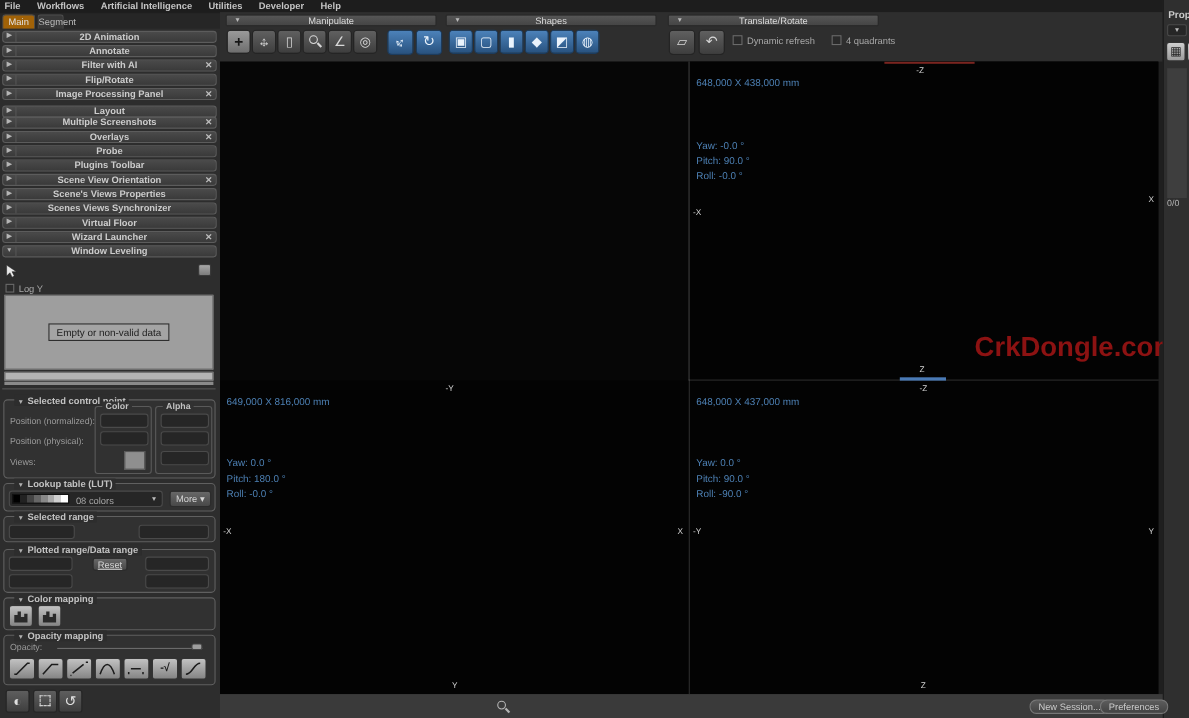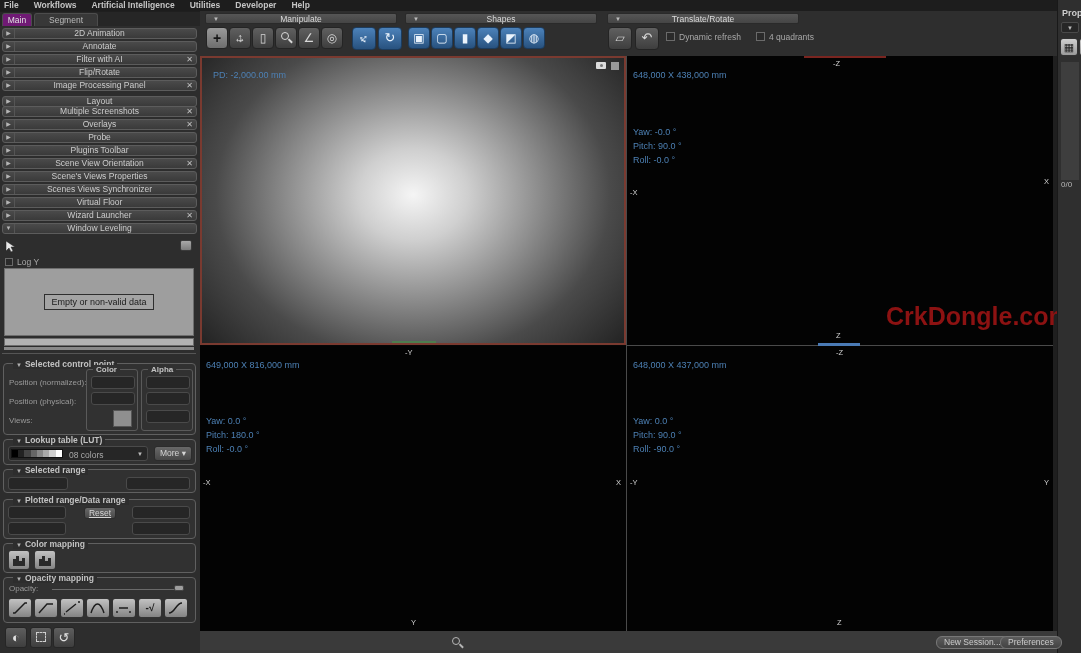--- a/index.html
+++ b/index.html
@@ -14,21 +14,21 @@
   
   #menubar { position:absolute; left:0; top:0; width:1081px; height:11px; background:#1d1d1d;
     display:flex; gap:15px; padding-left:4px; align-items:flex-end; }
   #menubar span { font-size:8.5px; font-weight:bold; color:#c4c4c4; line-height:11px; }
 
   
   #topbar { position:absolute; left:200px; top:11px; width:857px; height:45px; background:#2e2e2e; }
   #tabbar { position:absolute; left:0; top:12px; width:200px; height:15px; background:#262626; }
   .tab { position:absolute; top:1px; height:14px; border-radius:3px 3px 0 0; background:#383838;
     border:1px solid #4c4c4c; border-bottom:none; color:#bbb; font-size:8.5px; line-height:13px; text-align:center; }
-  .tab.active { background:#701a75; color:#e2e2e2; }
+  .tab.active { background:#a16207; color:#e2e2e2; }
 
   .tb-header { position:absolute; top:2px; height:11px; background:linear-gradient(#565656,#454545);
     border:1px solid #2a2a2a; border-radius:2px; text-align:center; font-size:8.5px; line-height:10px; color:#dcdcdc; }
   .tb-header .hdr-arrow { position:absolute; left:7px; top:0; font-size:6px; color:#bbb; }
 
   .tbtn { position:absolute; top:16px; width:22px; height:22px; border-radius:4px;
     background:linear-gradient(#606060,#3e3e3e); border:1px solid #242424; color:#d8d8d8;
     text-align:center; line-height:20px; font-size:12px; }
   .tbtn.big { width:24px; height:23px; }
   .tbtn.active { background:linear-gradient(#9a9a9a,#6e6e6e); color:#161616; }
@@ -38,21 +38,21 @@
   .rot45  { transform:rotate(45deg); }
   .mag-ic { position:absolute; left:5px; top:4px; width:8px; height:8px; border:1.5px solid #d8d8d8; border-radius:50%; }
   .mag-ic::after { content:""; position:absolute; left:6px; top:7px; width:5px; height:1.5px; background:#d8d8d8; transform:rotate(45deg); }
   .cb { display:inline-block; width:9px; height:9px; border:1px solid #6a6a6a; background:#2a2a2a; vertical-align:-1px; }
   .cb-label { font-size:8.5px; color:#a8a8a8; margin-left:4px; }
 
   
   #sidebar { position:absolute; left:0; top:26px; width:200px; height:627px; background:#2d2d2d; }
   .srow { position:absolute; left:2px; width:195px; height:11px;
     background:linear-gradient(#4a4a4a,#3a3a3a); border:1px solid #5c5c5c; border-radius:3px;
-    font-size:8.5px; line-height:9px; text-align:center; color:#cccccc; }
+    font-size:8.5px; line-height:9px; text-align:center; color:#cccccc;font-weight:bold; }
   .sarrow { position:absolute; left:0; top:0; width:12px; height:9px; font-size:6px; color:#b5b5b5;
     border-right:1px solid #555; line-height:9px; }
   .sclose { position:absolute; right:3px; top:0; font-size:8px; line-height:9px; color:#c0c0c0; }
 
   #wl-toolbar { position:absolute; left:2px; top:214px; width:195px; height:15px; }
   #wl-shot-btn { position:absolute; right:5px; top:0; width:12px; height:11px; border-radius:2px;
     background:linear-gradient(#a8a8a8,#7c7c7c); border:1px solid #3a3a3a; }
   #logy-row { position:absolute; left:5px; top:231px; }
   #plot-area { position:absolute; left:4px; top:242px; width:190px; height:68px; background:#9e9e9e; border:1px solid #6e6e6e; text-align:center; }
   #plot-msg { display:inline-block; margin-top:25px; border:1px solid #2e2e2e; background:#a4a4a4;
@@ -144,21 +144,21 @@
   <span>File</span>
   <span>Workflows</span>
   <span>Artificial Intelligence</span>
   <span>Utilities</span>
   <span>Developer</span>
   <span>Help</span>
 </div>
 
 <div id="tabbar">
   <div class="tab active" style="left:2px;width:30px;">Main</div>
-  <div class="tab" style="left:34px;width:64px;">Segment</div>
+  <div class="tab" style="left:34px;width:24px;">Segment</div>
 </div>
 
 <div id="topbar">
 
   <div class="tb-header" style="left:5px;width:192px;">
     <span class="hdr-arrow">▼</span>
     <span>Manipulate</span>
   </div>
   <div class="tb-header" style="left:205px;width:192px;">
     <span class="hdr-arrow">▼</span>
@@ -342,26 +342,20 @@
 
   <div class="footbtn" style="left:5px;">◐</div>
   <div class="footbtn" style="left:30px;"><span class="dash-sq"></span></div>
   <div class="footbtn" style="left:53px;">↺</div>
 </div>
 
 <div id="viewport">
   <div id="v-div"></div>
   <div id="h-div"></div>
 
-  <div class="quad" id="q-tl">
-    <div class="vlabel" style="left:11px;top:12px;">PD: -2,000.00 mm</div>
-    <div id="cam-ic"></div>
-    <div id="sq-ic"></div>
-    <div id="tick-green"></div>
-  </div>
 
   <div class="quad" id="q-tr">
     <div id="tick-red"></div>
     <div class="axis" style="left:206px;top:3px;">-Z</div>
     <div class="vlabel" style="left:6px;top:14px;">648,000 X 438,000 mm</div>
     <div class="vlabel" style="left:6px;top:71px;">Yaw: -0.0 °</div>
     <div class="vlabel" style="left:6px;top:85px;">Pitch: 90.0 °</div>
     <div class="vlabel" style="left:6px;top:99px;">Roll: -0.0 °</div>
     <div class="axis" style="left:3px;top:132px;">-X</div>
     <div class="axis" style="right:4px;top:121px;">X</div>

